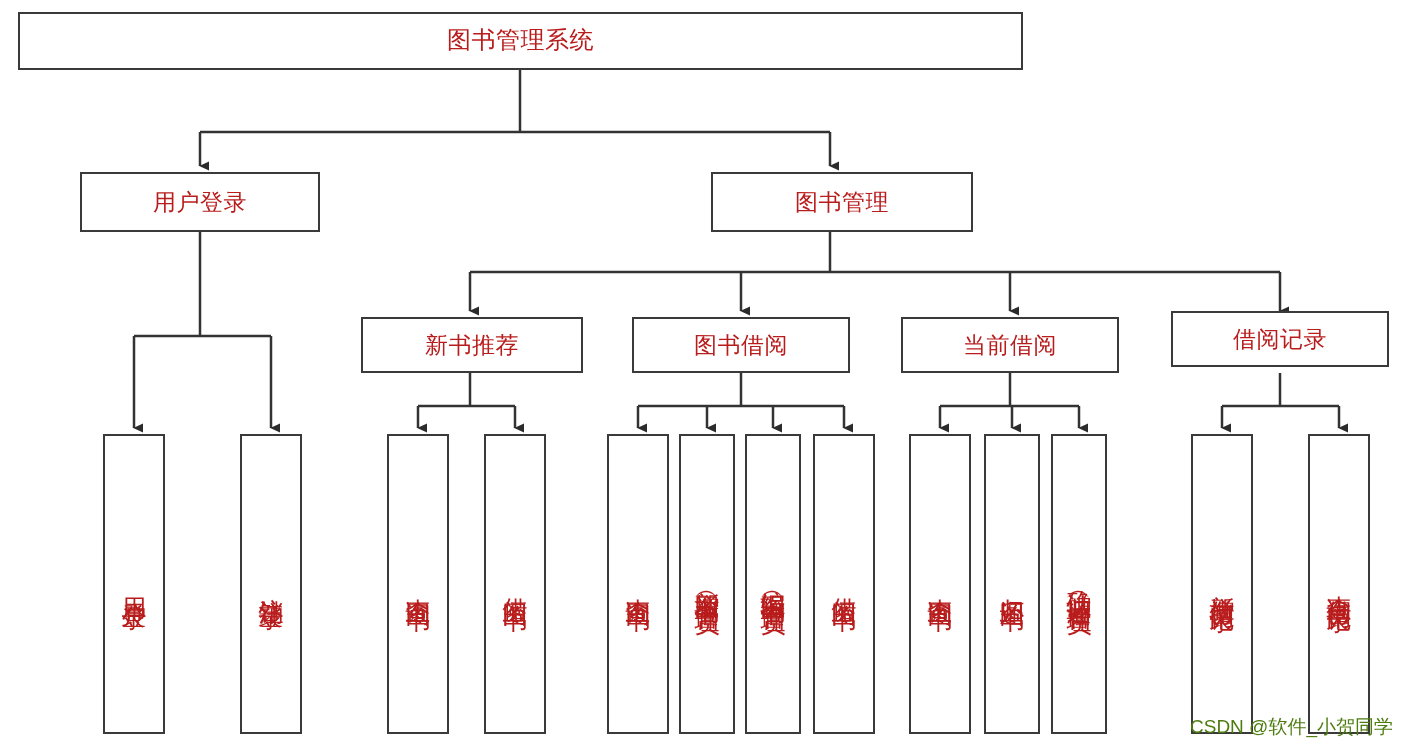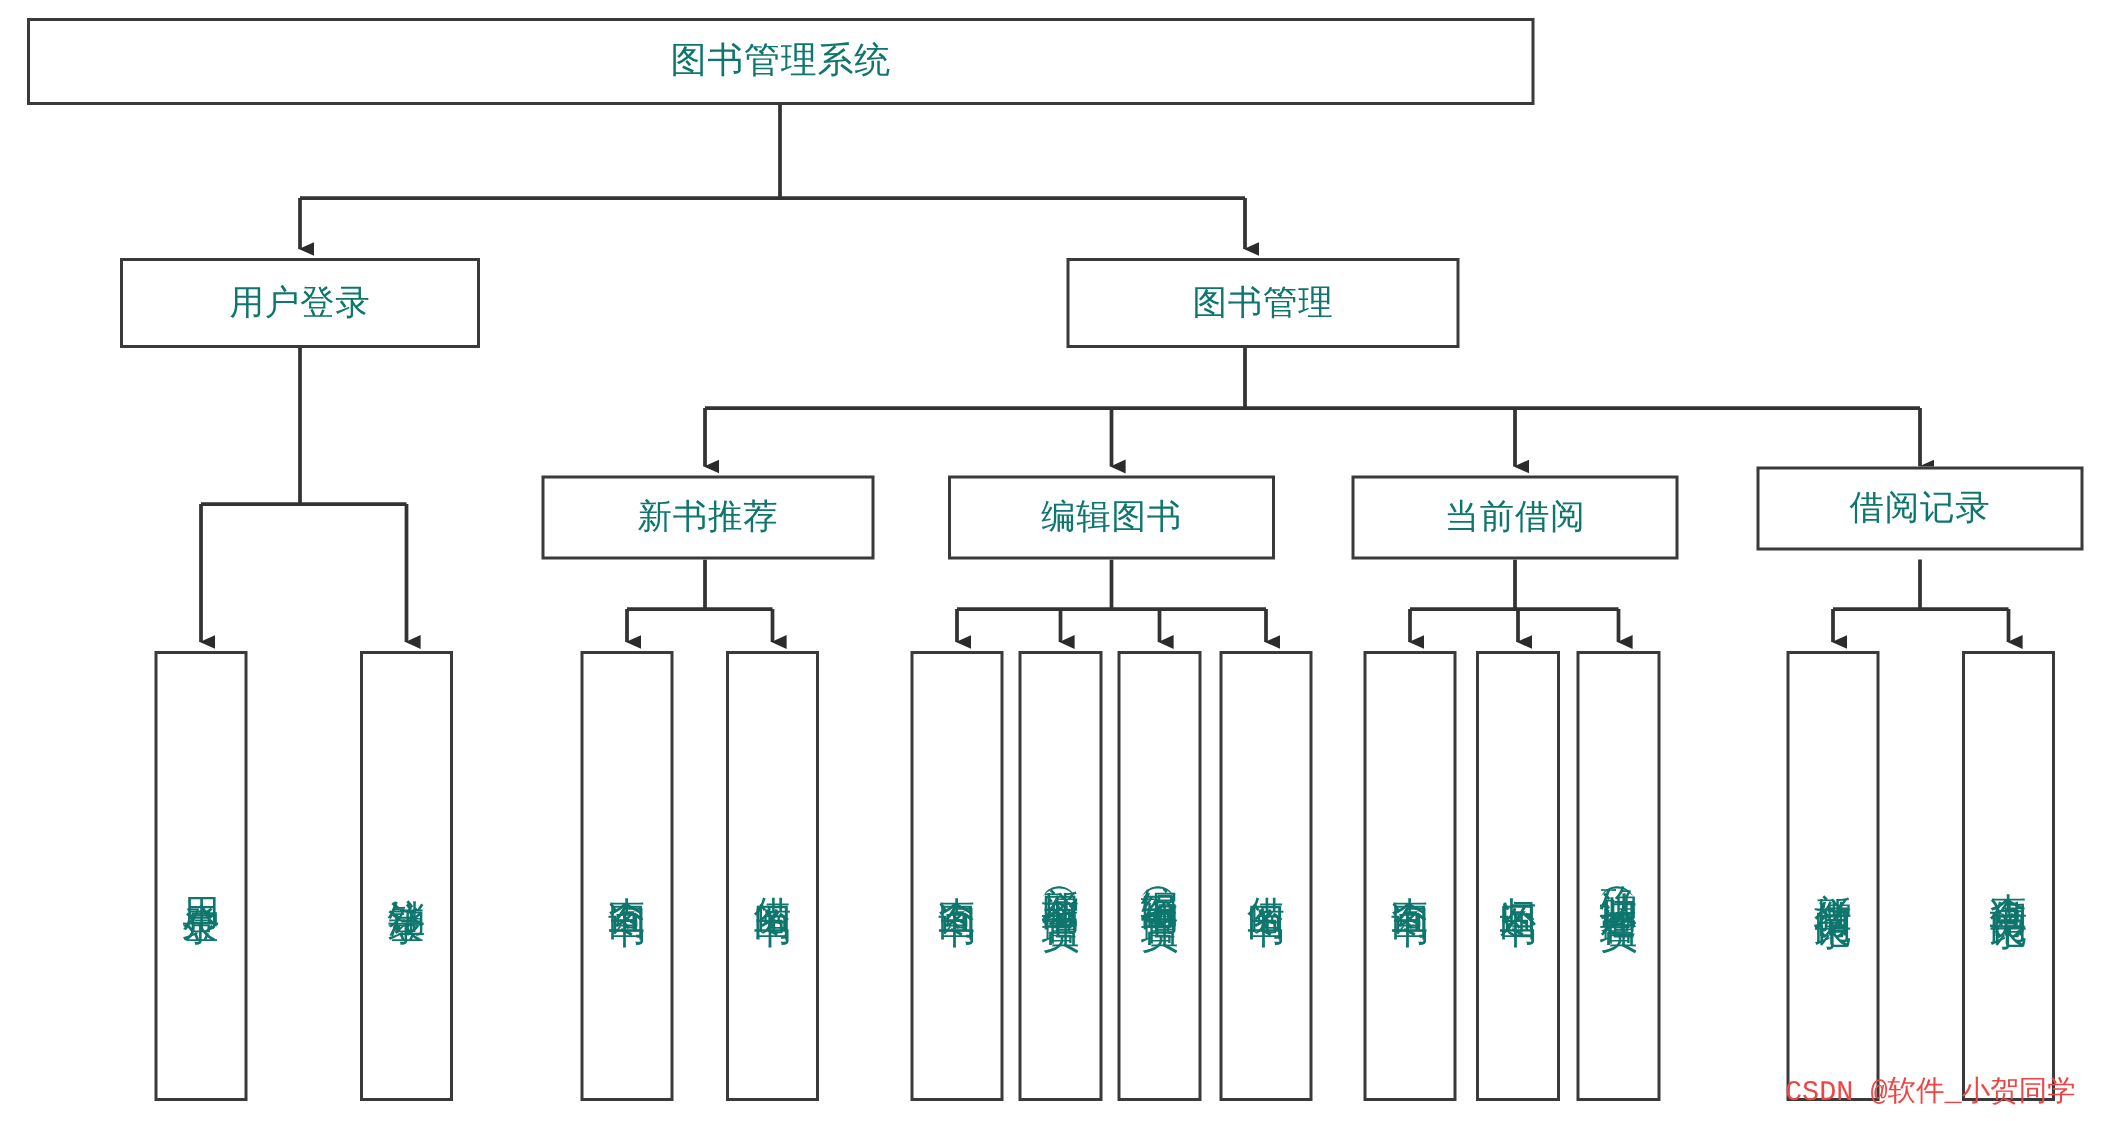--- a/index.html
+++ b/index.html
@@ -32,21 +32,21 @@
     background: #ffffff;
     border: 2px solid #3a3a3a;
     display: flex;
     align-items: center;
     justify-content: center;
     z-index: 3;
   }
   .node-label {
     display: block;
     text-align: center;
-    color: #0f766e;
+    color: #b91c1c;
     letter-spacing: 0.5px;
     white-space: nowrap;
     line-height: 1.06;
   }
   
   .node.horizontal .node-label {
     writing-mode: horizontal-tb;
     font-size: 23px;
   }
   .node.root .node-label {
@@ -64,24 +64,24 @@
     font-size: 25px;
     line-height: 1;
     letter-spacing: 3px;
     max-height: 100%;
   }
   .watermark {
     position: absolute;
     left: 1190px;
     top: 714px;
     font-size: 19px;
-    color: #ef4444;
+    color: #4d7c0f;
     white-space: nowrap;
     z-index: 5;
-    font-family: Liberation Mono, monospace;
+    font-family: Liberation Sans, sans-serif;
   }
 </style>
 </head>
 <body>
 
 <div id="canvas">
 
   <svg id="edge-layer" viewBox="0 0 1405 747" xmlns="http://www.w3.org/2000/svg">
     <defs>
       <marker id="arrow" markerWidth="12" markerHeight="12" refX="5.2" refY="9.4" orient="auto" markerUnits="userSpaceOnUse">
@@ -143,21 +143,21 @@
     <span class="node-label">用户登录</span>
   </div>
   <div class="node horizontal" style="left:711px; top:172px; width:262px; height:60px;">
     <span class="node-label">图书管理</span>
   </div>
 
   <div class="node horizontal" style="left:361px; top:317px; width:222px; height:56px;">
     <span class="node-label">新书推荐</span>
   </div>
   <div class="node horizontal" style="left:632px; top:317px; width:218px; height:56px;">
-    <span class="node-label">编辑图书</span>
+    <span class="node-label">图书借阅</span>
   </div>
   <div class="node horizontal" style="left:901px; top:317px; width:218px; height:56px;">
     <span class="node-label">当前借阅</span>
   </div>
   <div class="node horizontal" style="left:1171px; top:311px; width:218px; height:56px;">
     <span class="node-label">借阅记录</span>
   </div>
 
   <div class="node vertical" style="left:103px; top:434px; width:62px; height:300px;">
     <span class="node-label">用户登录</span>

